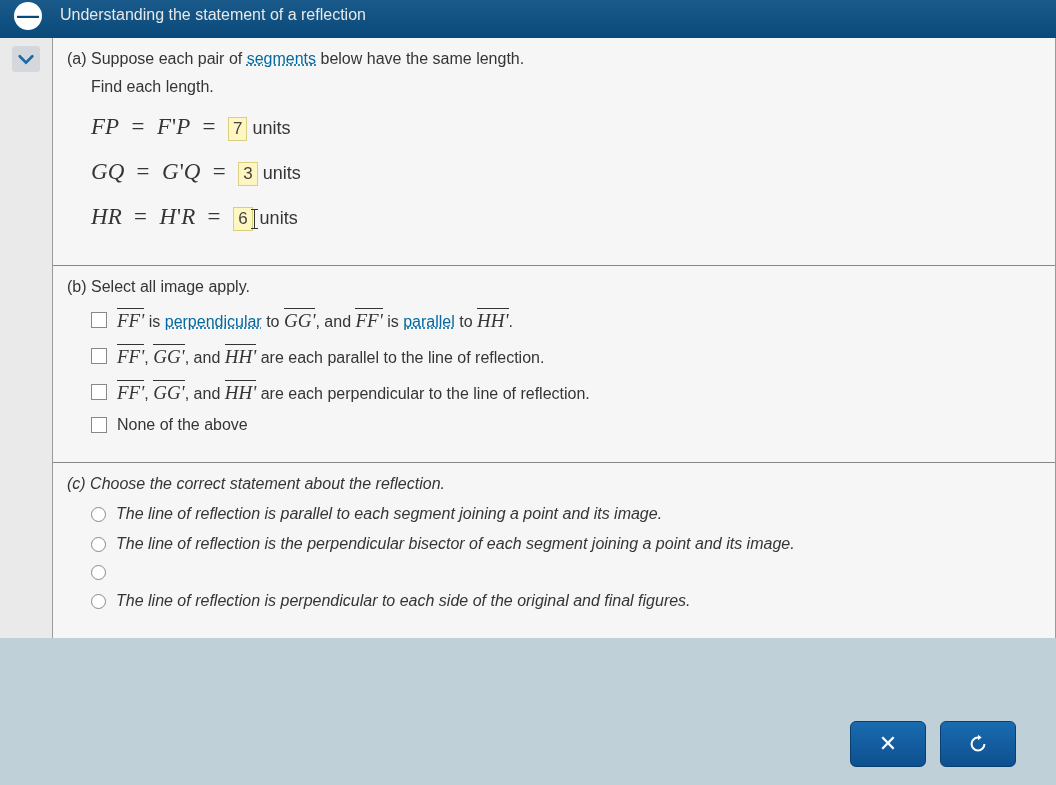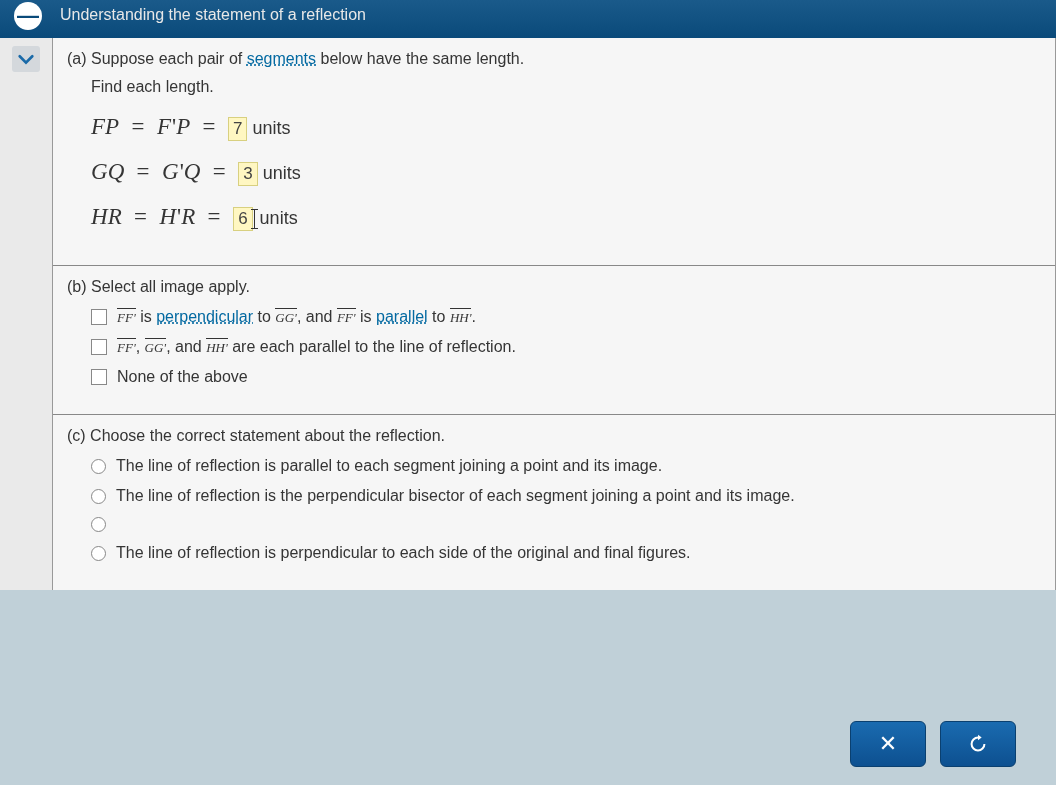--- a/index.html
+++ b/index.html
@@ -59,21 +59,21 @@
   background: #f6f6f6;
   border-left: 1px solid #999;
   border-right: 1px solid #999;
 }
 .section {
   border-bottom: 1px solid #888;
   padding: 12px 14px 16px 14px;
   font-size: 16px;
   color: #353535;
 }
-.section:last-child { border-bottom: none; }
+.section:last-child { border-bottom: none; font-style: italic; }
 .prompt-line { margin-bottom: 10px; }
 .indent { padding-left: 24px; }
 .eq-row {
   margin: 18px 0;
   font-size: 18px;
 }
 .mth {
   font-family: 'Times New Roman', serif;
   font-style: italic;
   font-size: 23px;
@@ -116,21 +116,21 @@
   height: 15px;
   border: 1px solid #888;
   border-radius: 50%;
   background: #fff;
   flex-shrink: 0;
   cursor: pointer;
 }
 .seg {
   font-family: 'Times New Roman', serif;
   font-style: italic;
-  font-size: 13px;
+  font-size: 19px;
   position: relative;
   display: inline-block;
   padding-top: 2px;
 }
 .seg::before {
   content: '';
   position: absolute;
   top: 0;
   left: 0;
   right: 0;
@@ -257,20 +257,29 @@
       <div class="opt-row">
         <div class="checkbox"></div>
         <div>
           <span class="seg">FF'</span>, 
           <span class="seg">GG'</span>, and 
           <span class="seg">HH'</span>
           <span> are each parallel to the line of reflection.</span>
         </div>
       </div>
 
+      <div class="opt-row">
+        <div class="checkbox"></div>
+        <div>
+          <span class="seg">FF'</span>, 
+          <span class="seg">GG'</span>, and 
+          <span class="seg">HH'</span>
+          <span> are each perpendicular to the line of reflection.</span>
+        </div>
+      </div>
 
       <div class="opt-row">
         <div class="checkbox"></div>
         <div>None of the above</div>
       </div>
     </div>
 
     <div class="section">
       <div>
         <span>(c)</span>

